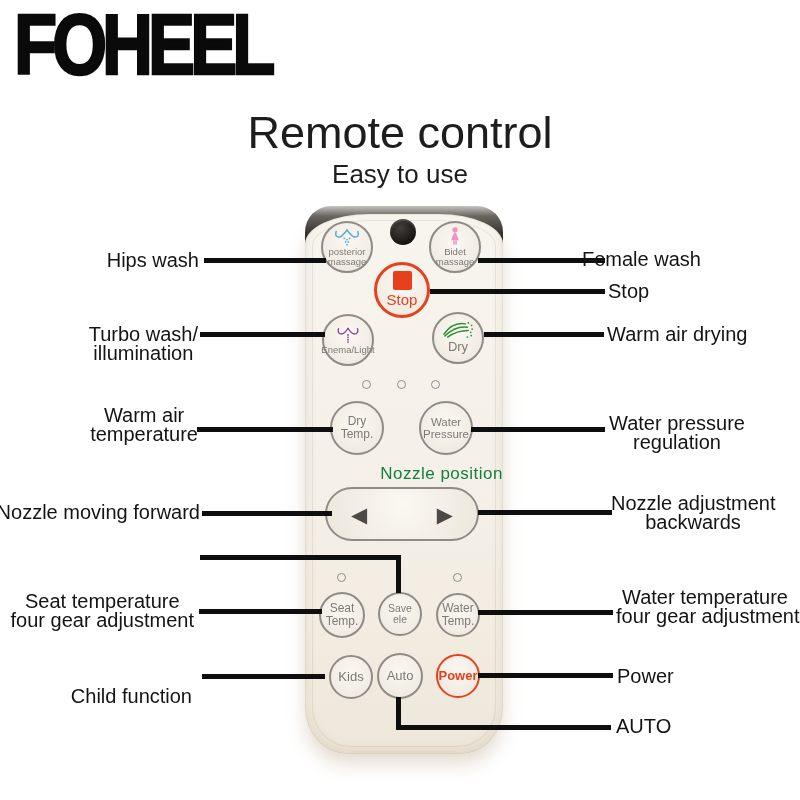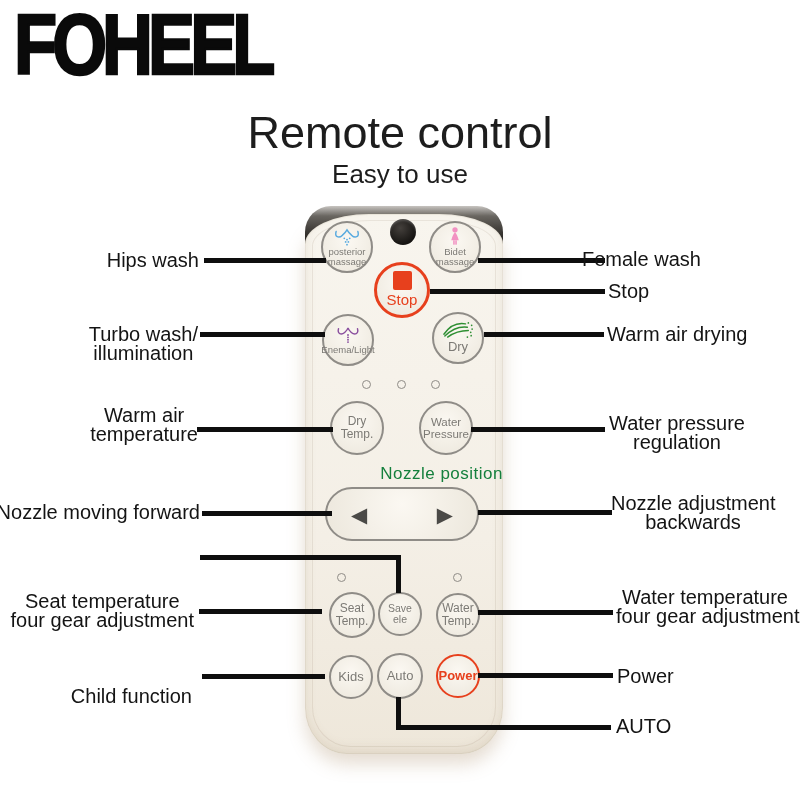--- a/index.html
+++ b/index.html
@@ -155,21 +155,21 @@
 
     <div class="nozlbl">Nozzle position</div>
     <div class="pill">
       <span class="arrow">◀</span>
       <span class="arrow">▶</span>
     </div>
 
     <div class="dot abs" style="left:32px;top:367px;"></div>
     <div class="dot abs" style="left:148px;top:367px;"></div>
 
-    <div class="btn" style="left:24px;top:386px;width:46px;height:46px;">
+    <div class="btn" style="left:14px;top:386px;width:46px;height:46px;">
       <span class="bl s12">Seat</span>
       <span class="bl s12">Temp.</span>
     </div>
     <div class="btn" style="left:73px;top:386px;width:44px;height:44px;">
       <span class="bl s10">Save ele</span>
     </div>
     <div class="btn" style="left:131px;top:387px;width:44px;height:44px;">
       <span class="bl s12">Water</span>
       <span class="bl s12">Temp.</span>
     </div>

